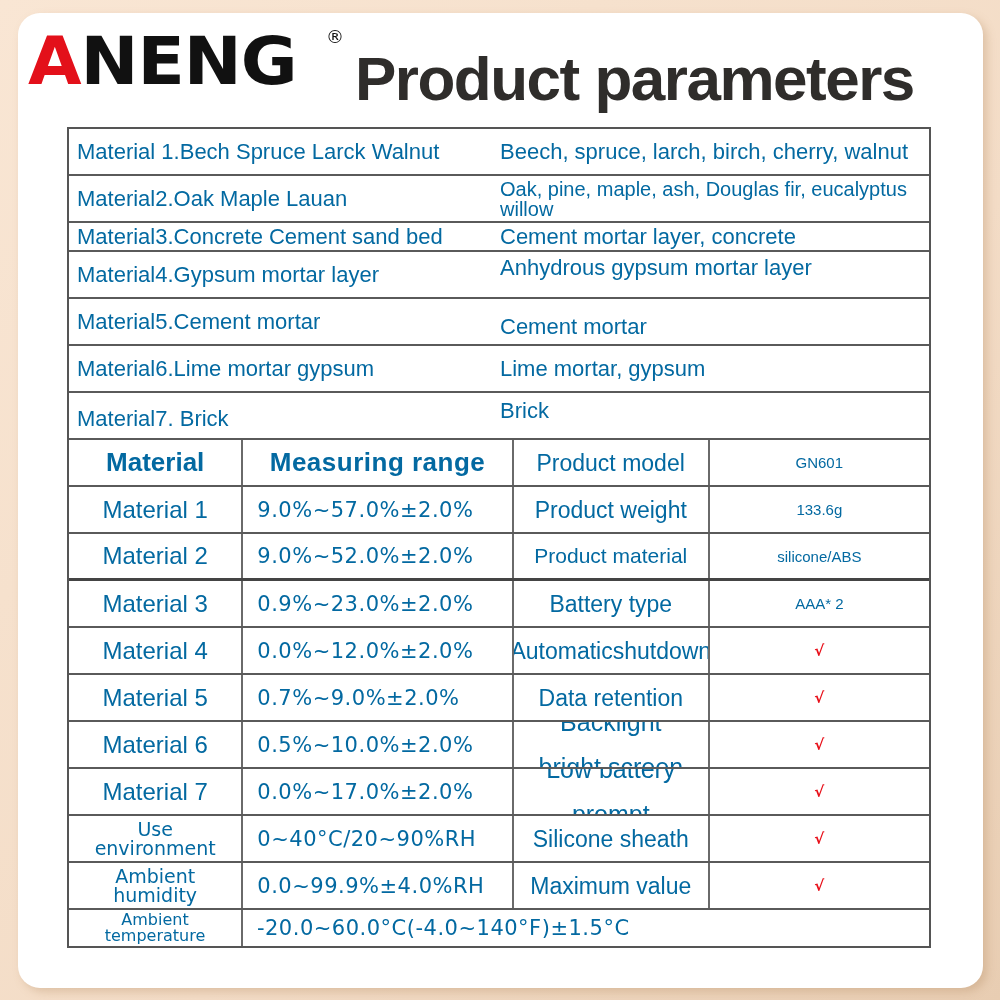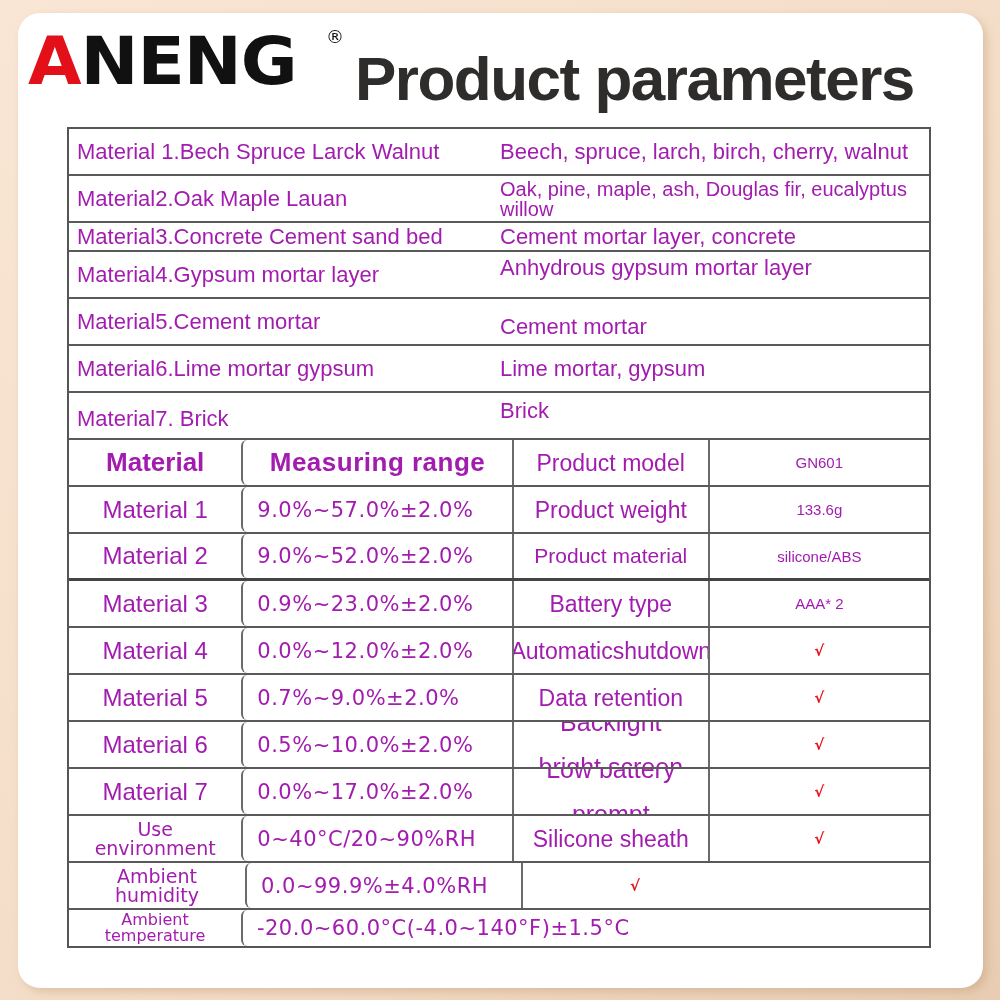--- a/index.html
+++ b/index.html
@@ -37,31 +37,31 @@
   .tbl {
     position: absolute; left: 67px; top: 127px; width: 864px;
     border: 2px solid #555; box-sizing: border-box;
   }
   .row {
     display: flex; border-bottom: 2px solid #5a5a5a; box-sizing: border-box;
   }
   .row:last-child { border-bottom: none; }
   .cell {
     box-sizing: border-box; display: flex; align-items: center;
-    color: #a21caf; overflow: hidden;
+    color: #0369a1; overflow: hidden;
   }
   .cell + .cell { border-left: 2px solid #6a6a6a; }
   
   .desc .cell { border-left: none !important; }
   .desc .c1 { width: 423px; padding-left: 8px; font-size: 22px; }
   .desc .c2 { width: 437px; padding-left: 8px; font-size: 22px; line-height: 20px; }
   .desc .c2.small { font-size: 20px; }
   
   .spec .k { width: 176px; justify-content: center; text-align: center; font-size: 24px; }
-  .spec .r { width: 276px; padding-left: 14px; font-size: 24px; letter-spacing: 0.5px; font-family: "DejaVu Sans", sans-serif; font-size: 21px; border-radius: 6px; }
+  .spec .r { width: 276px; padding-left: 14px; font-size: 24px; letter-spacing: 0.5px; font-family: "DejaVu Sans", sans-serif; font-size: 21px; }
   .spec .p { width: 200px; justify-content: center; text-align: center; font-size: 23px; line-height: 20px; }
   .spec .v { width: 226px; justify-content: center; text-align: center; font-size: 15px; }
   .hdr .k, .hdr .r { font-weight: bold; font-size: 26px; font-family: "Liberation Sans", sans-serif; }
   .hdr .r { justify-content: center; padding-left: 0; }
   .k.small { font-size: 19px; line-height: 19px; font-family: "DejaVu Sans", sans-serif; }
   .k.xsmall { font-size: 16px; line-height: 16px; font-family: "DejaVu Sans", sans-serif; }
   .p.small { font-size: 21px; line-height: 20px; }
   .p.xsmall { font-size: 25px; line-height: 18px; gap: 27px; }
   .check { color: #e8101a; font-weight: bold; font-size: 26px; font-family: "DejaVu Sans", sans-serif; }
   .thick { border-bottom: 3px solid #444; }
@@ -177,20 +177,21 @@
     <div class="cell r">0~40°C/20~90%RH</div>
     <div class="cell p">Silicone sheath</div>
     <div class="cell v check">√</div>
   </div>
   <div class="row spec" style="height:47px">
     <div class="cell k small" style="flex-direction:column;justify-content:center">
       <span>Ambient</span>
       <span>humidity</span>
     </div>
     <div class="cell r">0.0~99.9%±4.0%RH</div>
+    <div class="cell p">Maximum value</div>
     <div class="cell v check">√</div>
   </div>
   <div class="row spec" style="height:36px">
     <div class="cell k xsmall" style="flex-direction:column;justify-content:center">
       <span>Ambient</span>
       <span>temperature</span>
     </div>
     <div class="cell r wide">-20.0~60.0°C(-4.0~140°F)±1.5°C</div>
   </div>
 </div>

